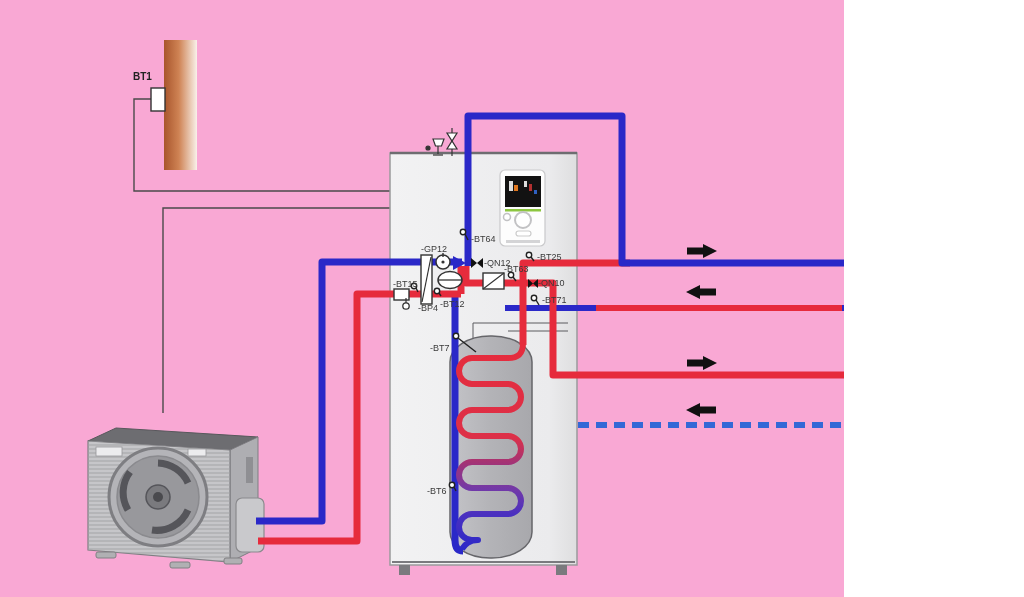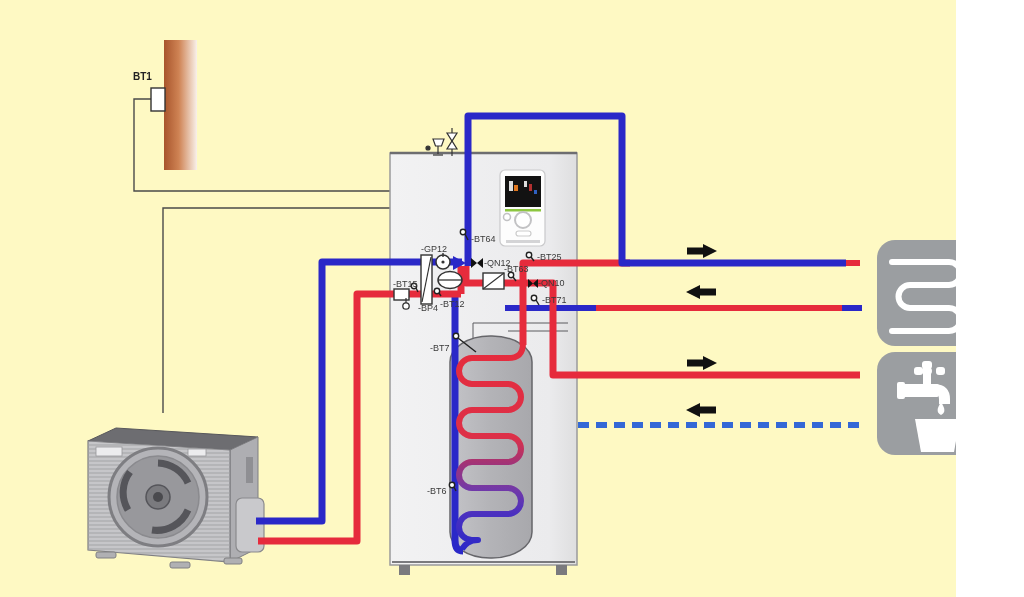--- a/index.html
+++ b/index.html
@@ -1,16 +1,16 @@
 <!DOCTYPE html>
 <html><head>
 <meta charset="utf-8">
 <style>
   html,body{margin:0;padding:0;background:#ffffff;}
-  .stage{position:relative;width:956px;height:597px;background:#fef9c3;overflow:hidden;
+  .stage{position:relative;width:844px;height:597px;background:#f9a8d4;overflow:hidden;
          font-family:"Liberation Sans", sans-serif;}
   svg{position:absolute;left:0;top:0;}
   text{font-family:"Liberation Sans", sans-serif;fill:#3a3a3a;}
   .lbl{font-size:9px;}
   .lbl-big{font-size:10px;font-weight:700;fill:#222;}
 </style>
 </head>
 <body>
 
 <div class="stage">

